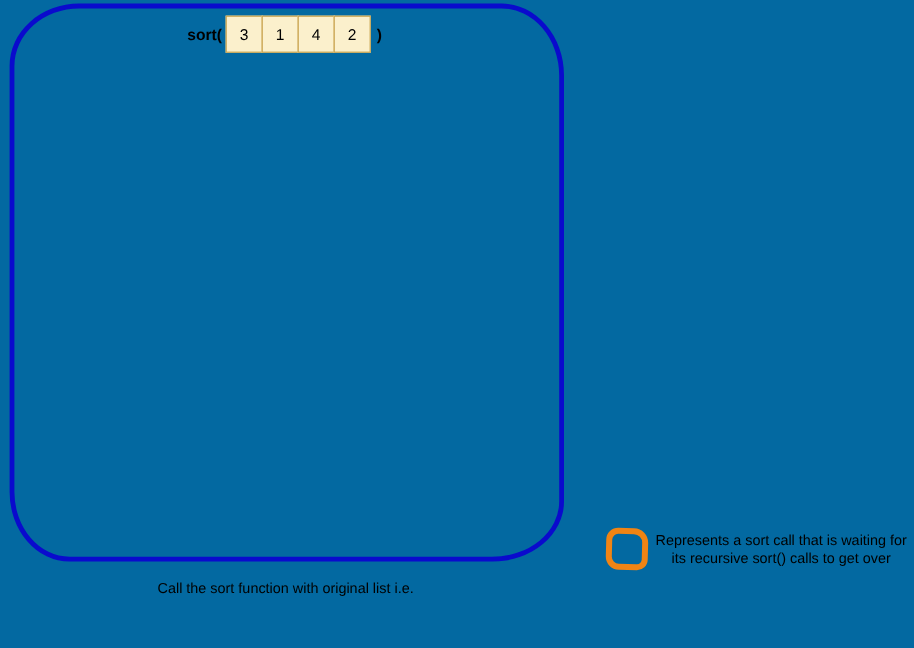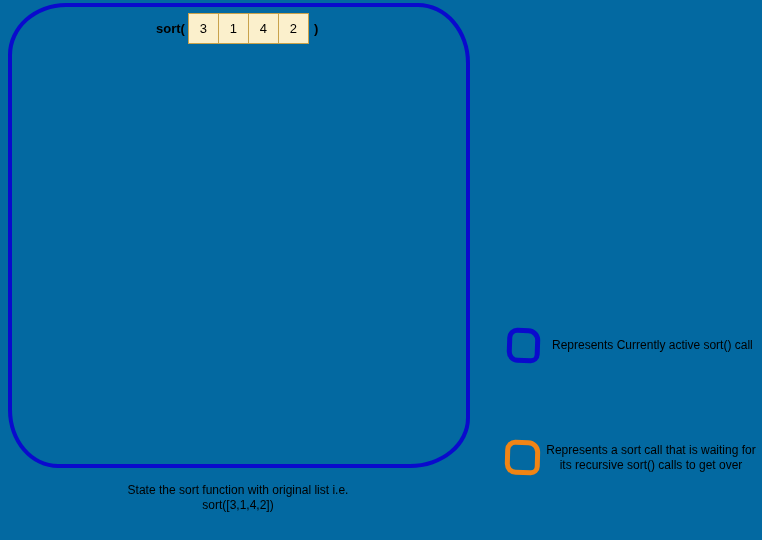--- a/index.html
+++ b/index.html
@@ -123,28 +123,23 @@
     <div class="array-box">
       <div class="cell">3</div>
       <div class="cell">1</div>
       <div class="cell">4</div>
       <div class="cell">2</div>
     </div>
     <span class="close-paren">)</span>
   </div>
 
   <div class="caption">
-    <div>State the sort function with original list i.e.</div>
-    <div>sort([3,1,4,2])</div>
+    <div>Call the sort function with original list i.e.</div>
   </div>
 
-  <div class="legend-item legend-item-1">
-    <div class="swatch swatch-blue"></div>
-    <div class="legend-label">Represents Currently active sort() call</div>
-  </div>
 
 
   <div class="legend-item legend-item-3">
     <div class="swatch swatch-orange"></div>
     <div class="legend-label legend-label-wrap">Represents a sort call that is waiting for its recursive sort() calls to get over</div>
   </div>
 
 </div>
 
 </body></html>

